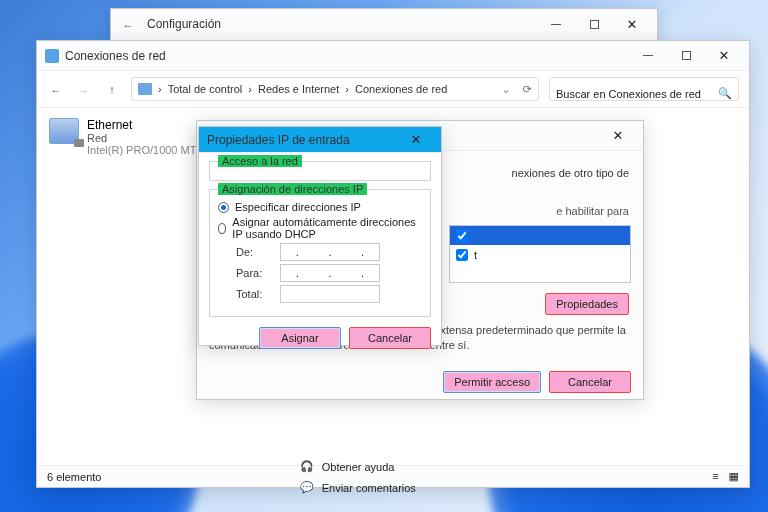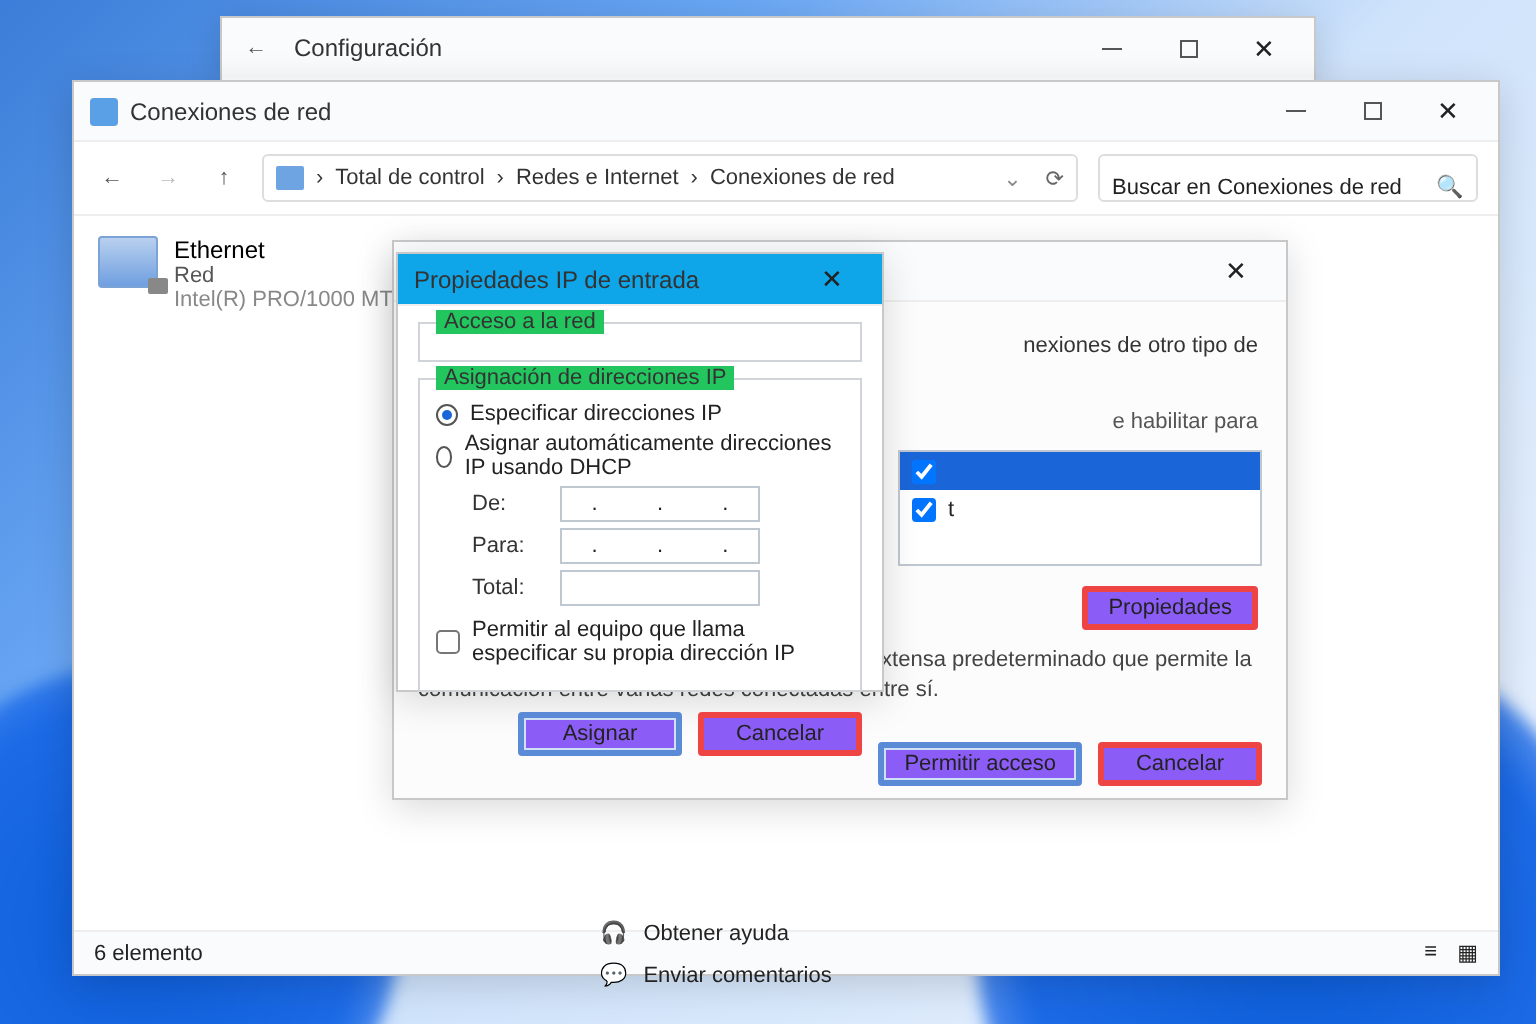--- a/index.html
+++ b/index.html
@@ -35,21 +35,21 @@
 .status .r{margin-left:auto;display:flex;gap:10px;color:#555}
 
 #incoming{left:196px;top:120px;width:448px;height:280px;background:#fcfcfc}
 #incoming .body{padding:10px 12px}
 .desc{color:#444;line-height:1.35}
 .listbox{border:1px solid #bfc7d0;height:58px;margin-top:8px;background:#fff}
 .listrow{height:19px;display:flex;align-items:center;padding:0 6px;gap:6px}
 .listrow.sel{background:#1a66d9;color:#fff}
 .listrow input[type=checkbox]{width:12px;height:12px}
 .btnrow{display:flex;gap:8px;justify-content:flex-end;margin-top:10px}
-.btn{min-width:82px;height:22px;border:3px solid #ef4444;background:#8b5cf6;display:inline-flex;align-items:center;justify-content:center;padding:0 10px;border-radius:2px}
+.btn{min-width:82px;height:22px;border:1px solid #ef4444;background:#f9a8d4;display:inline-flex;align-items:center;justify-content:center;padding:0 10px;border-radius:2px}
 .btn.primary{border-color:#5b8bd6;box-shadow:inset 0 0 0 1px #cfe0f7}
 
 #ipdlg{left:198px;top:126px;width:244px;height:220px;background:#fff;z-index:5}
 #ipdlg .titlebar{height:26px;background:#0ea5e9}
 #ipdlg .body{padding:8px 10px}
 .group{border:1px solid #d0d4d9;padding:8px 8px 10px;margin-bottom:8px;position:relative}
 .group>.glabel{position:absolute;top:-7px;left:8px;background:#22c55e;padding:0 4px;color:#333}
 .chk{display:flex;align-items:center;gap:6px;margin:2px 0}
 .chk input{width:12px;height:12px}
 .radio{display:flex;align-items:center;gap:6px;margin:3px 0}
@@ -213,24 +213,20 @@
           <div class="ipbox">
             <span>.</span>
             <span>.</span>
             <span>.</span>
           </div>
         </div>
       <div class="fieldrow">
           <label>Total:</label>
           <div class="ipbox" style="width:100px;justify-content:flex-start"></div>
         </div>
-      <label class="chk" style="margin-top:6px">
-          <input type="checkbox" style="">
-          <span>Permitir al equipo que llama especificar su propia dirección IP</span>
-        </label>
     </div>
     <div class="btnrow">
       <button class="btn primary">Asignar</button>
       <button class="btn">Cancelar</button>
     </div>
   </div>
 </div>
 
 <div class="helplinks">
   <div class="hl">

